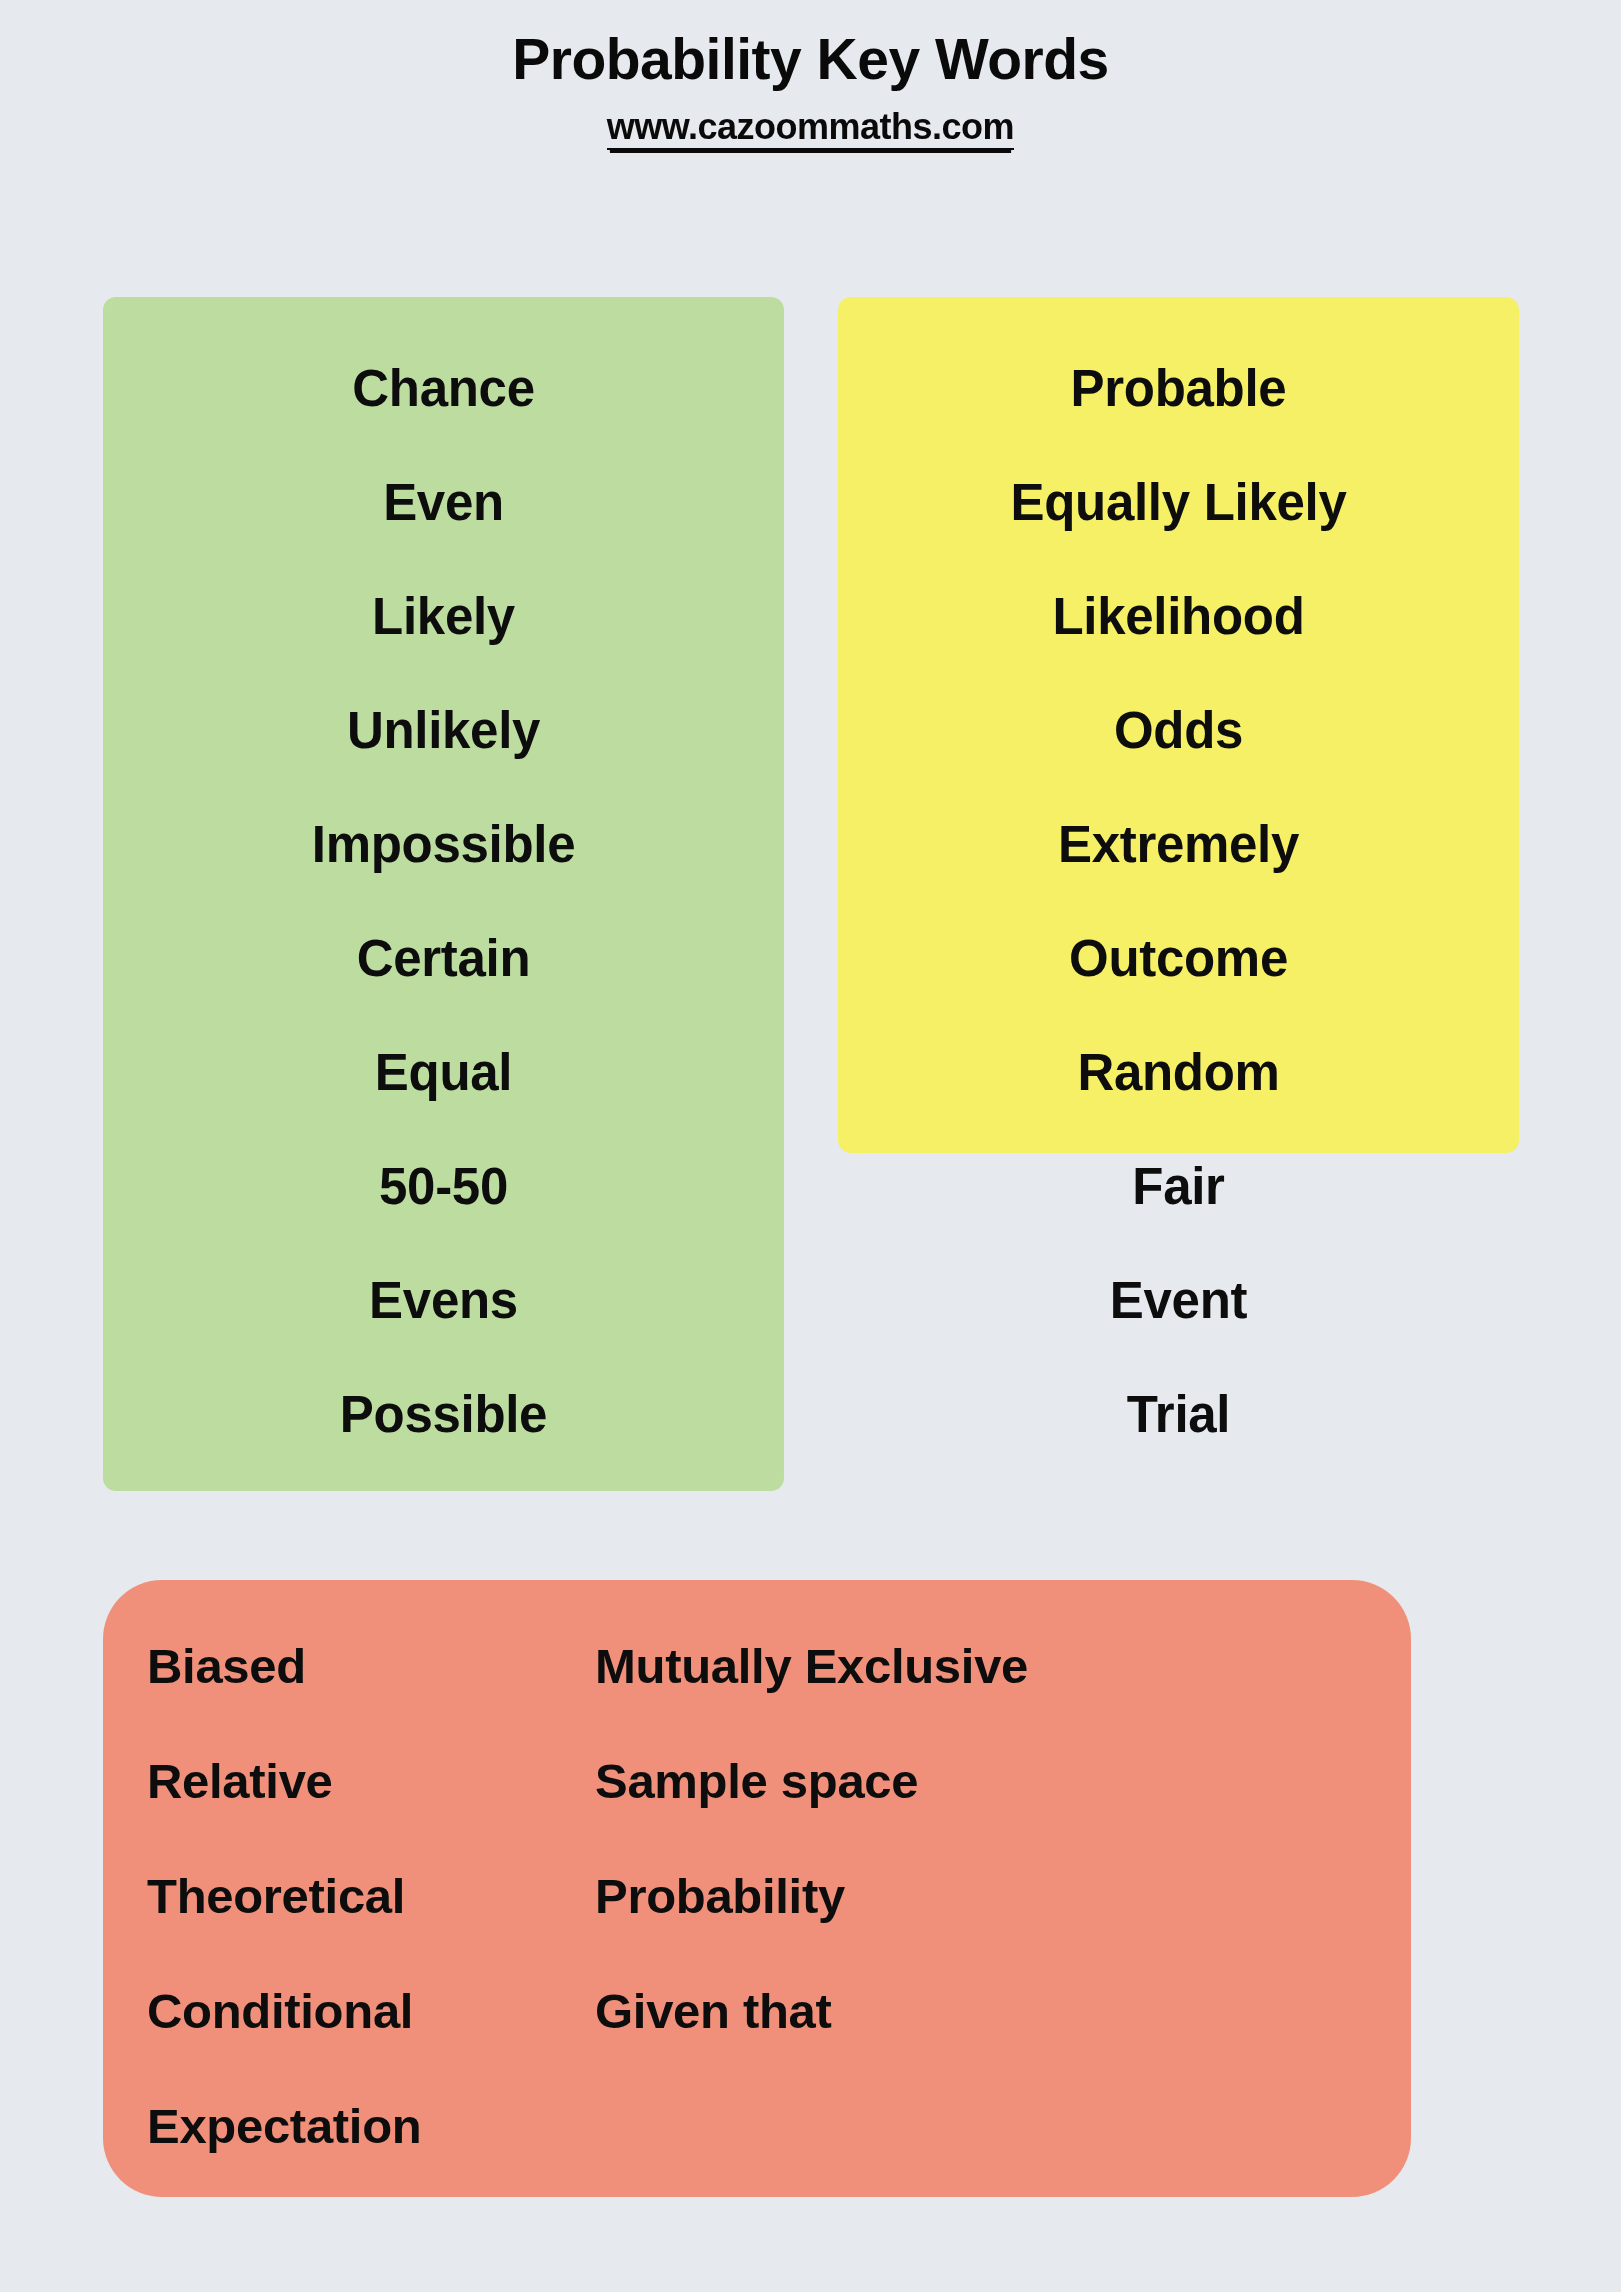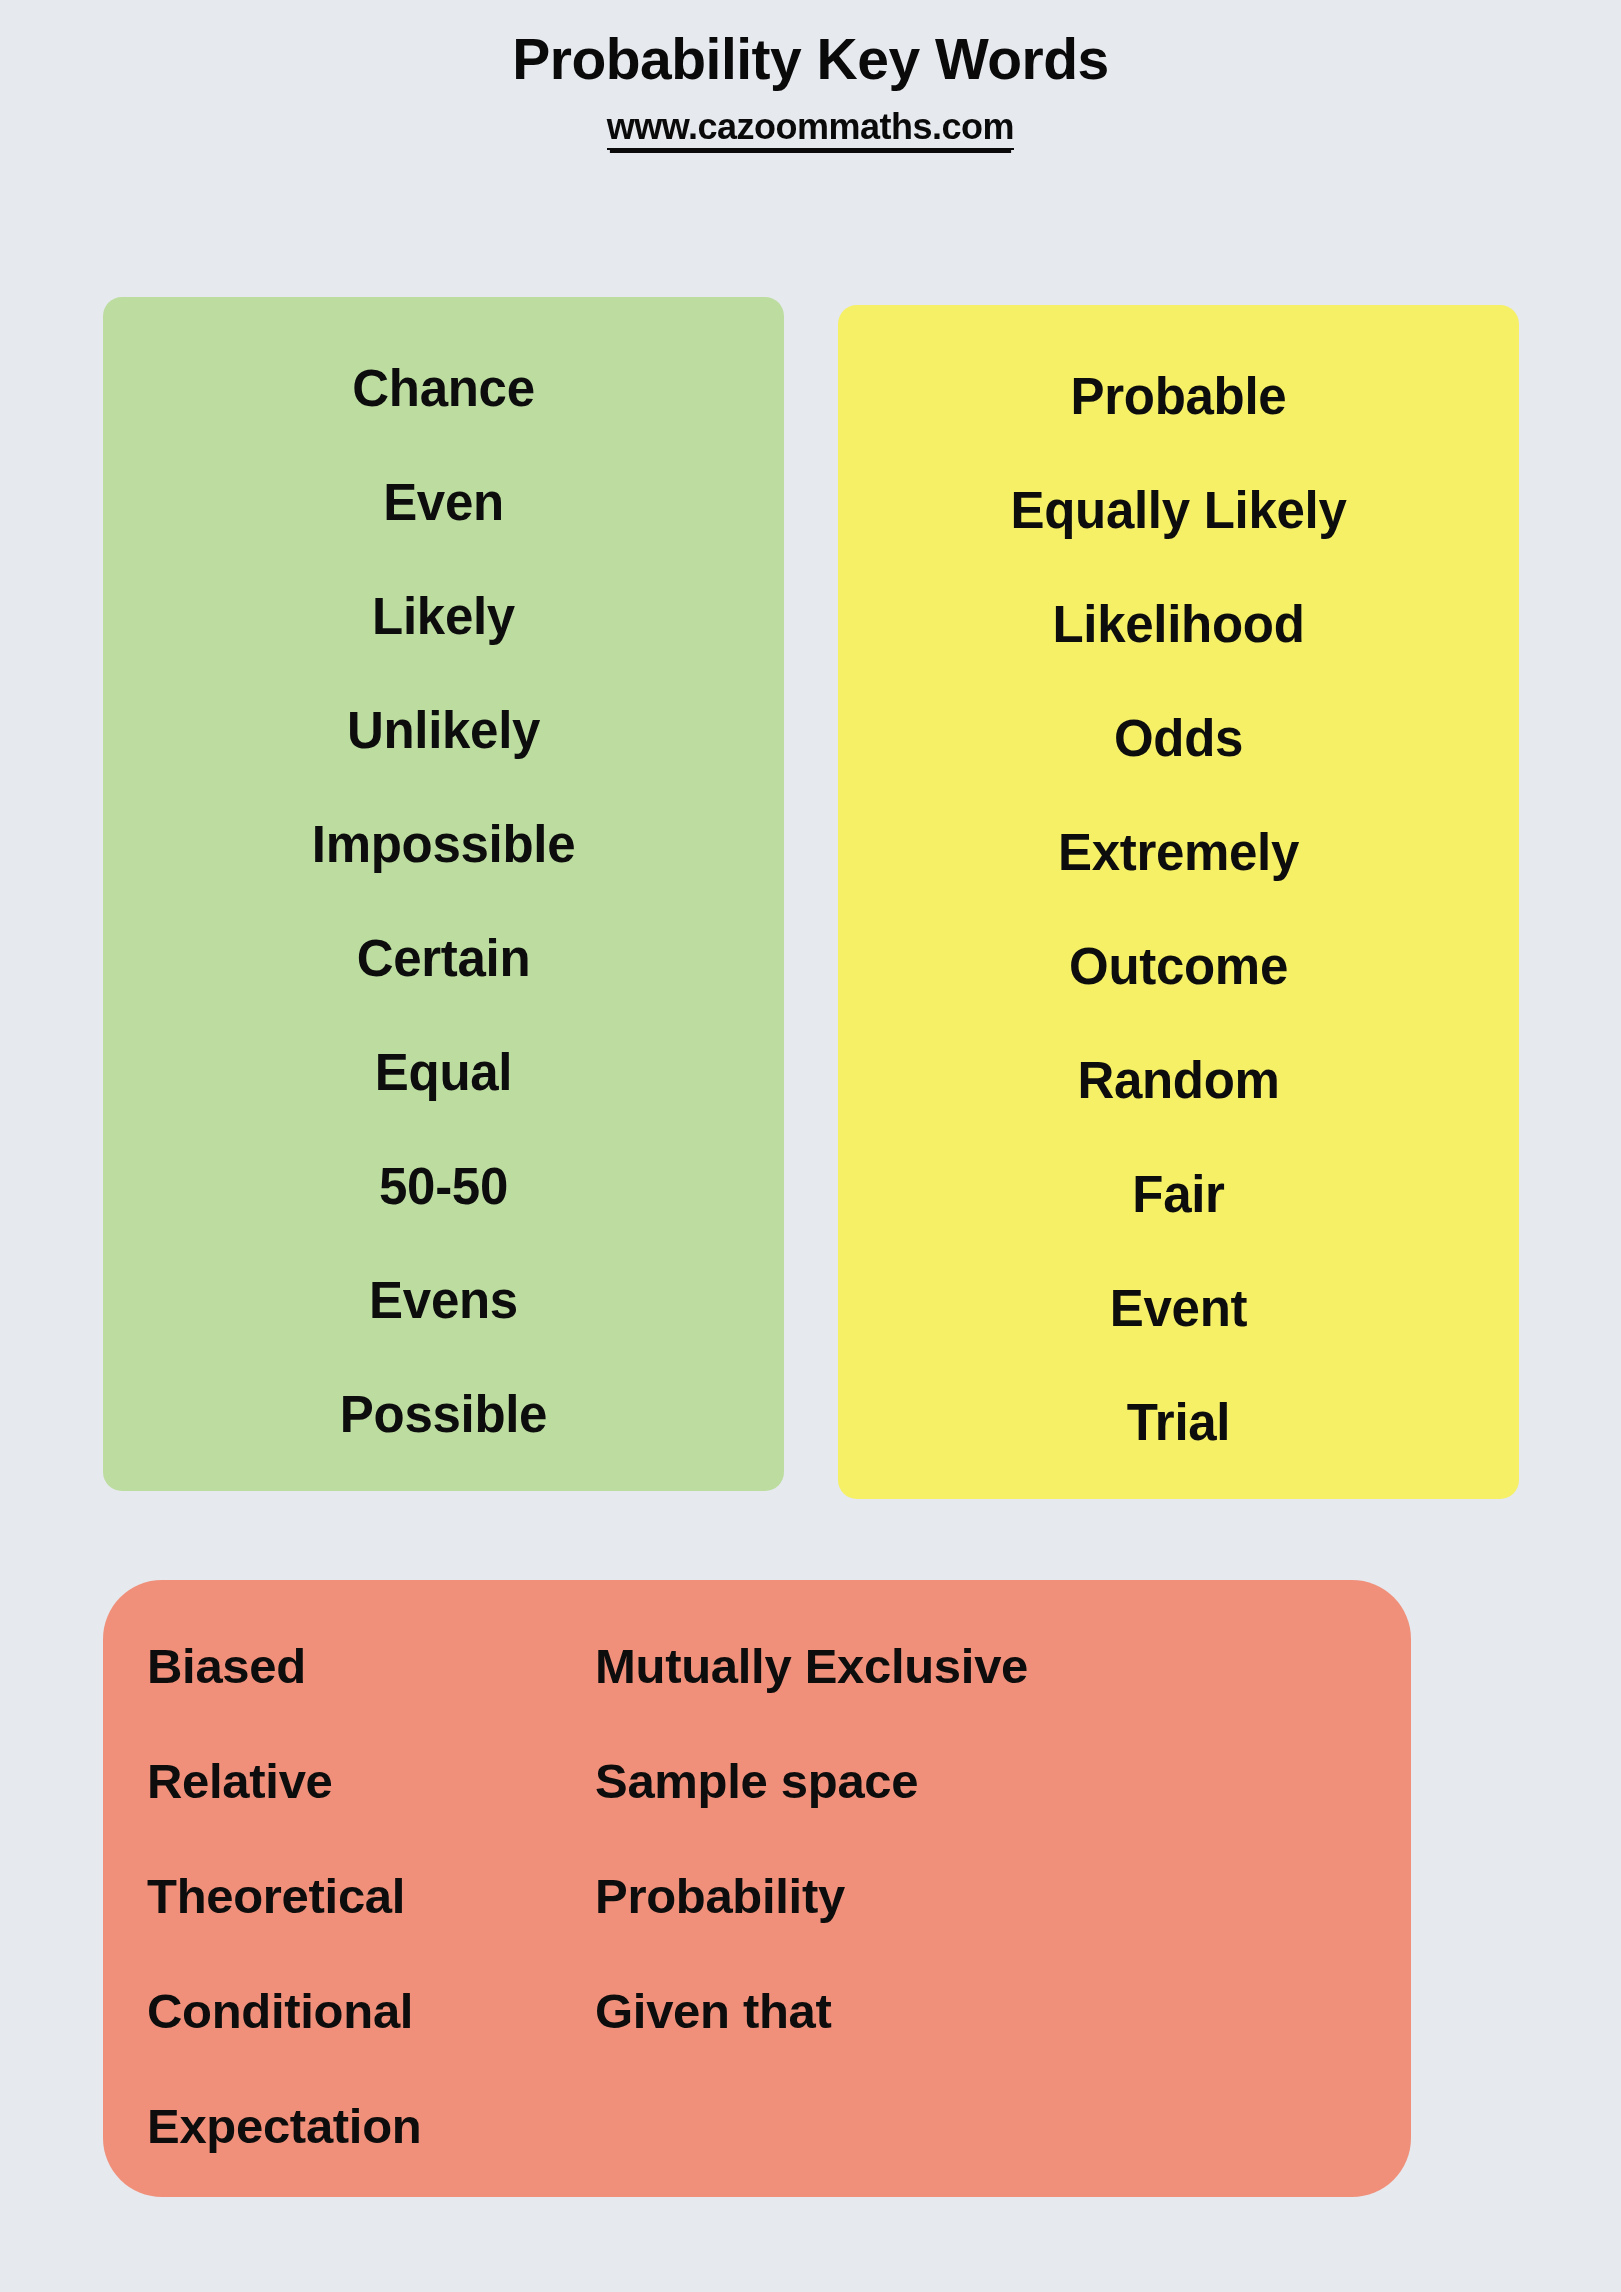--- a/index.html
+++ b/index.html
@@ -47,37 +47,36 @@
     border-bottom: 2.9px solid #0a0a0a;
     padding-bottom: 2.9px;
     box-shadow: 0 5.9px 0 -2.9px #0a0a0a;
     text-decoration: none;
     font-family: Liberation Sans, sans-serif;
   }
 
   
   .card {
     position: absolute;
-    border-radius: 19px;
+    border-radius: 13px;
     box-sizing: border-box;
   }
   .card-green {
     left: 103px;
     top: 297px;
     width: 681px;
     height: 1194px;
     background: #bdddA0;
   }
   .card-yellow {
     left: 838px;
     top: 297px;
     width: 681px;
-    height: 1194px;
+    height: 856px;
     background: #f5f066;
-    margin-top: 8px;
   }
   .card-orange {
     left: 103px;
     top: 1580px;
     width: 1308px;
     height: 617px;
     background: #f0907a;
     border-radius: 59px;
   }
 

